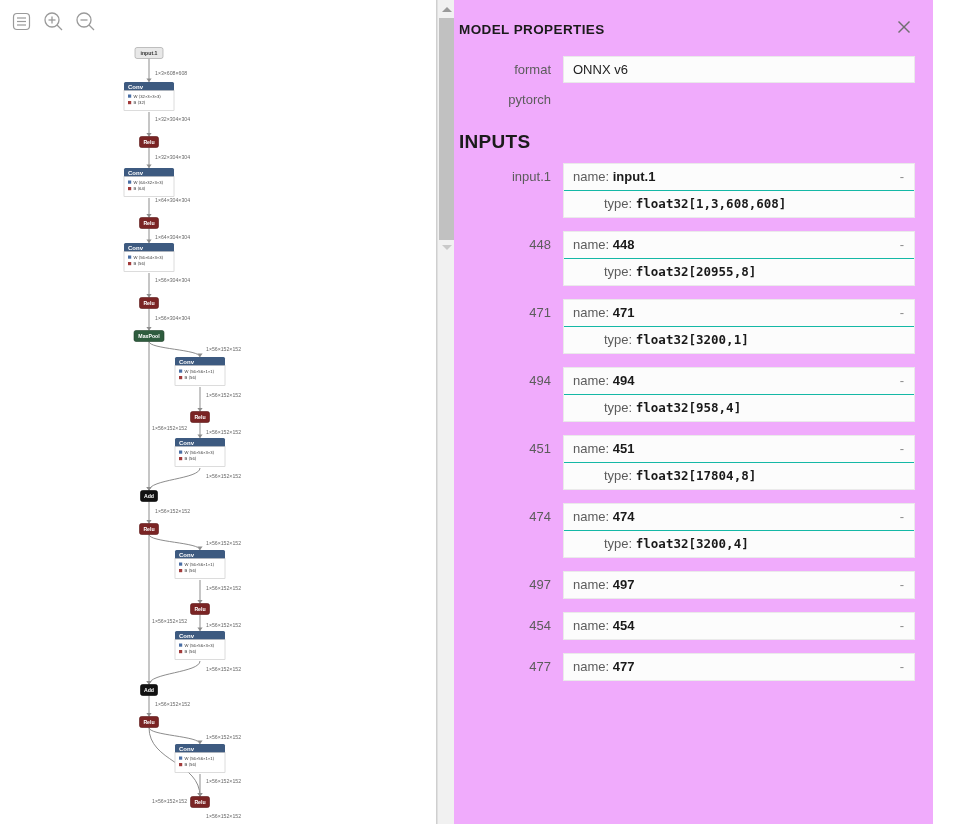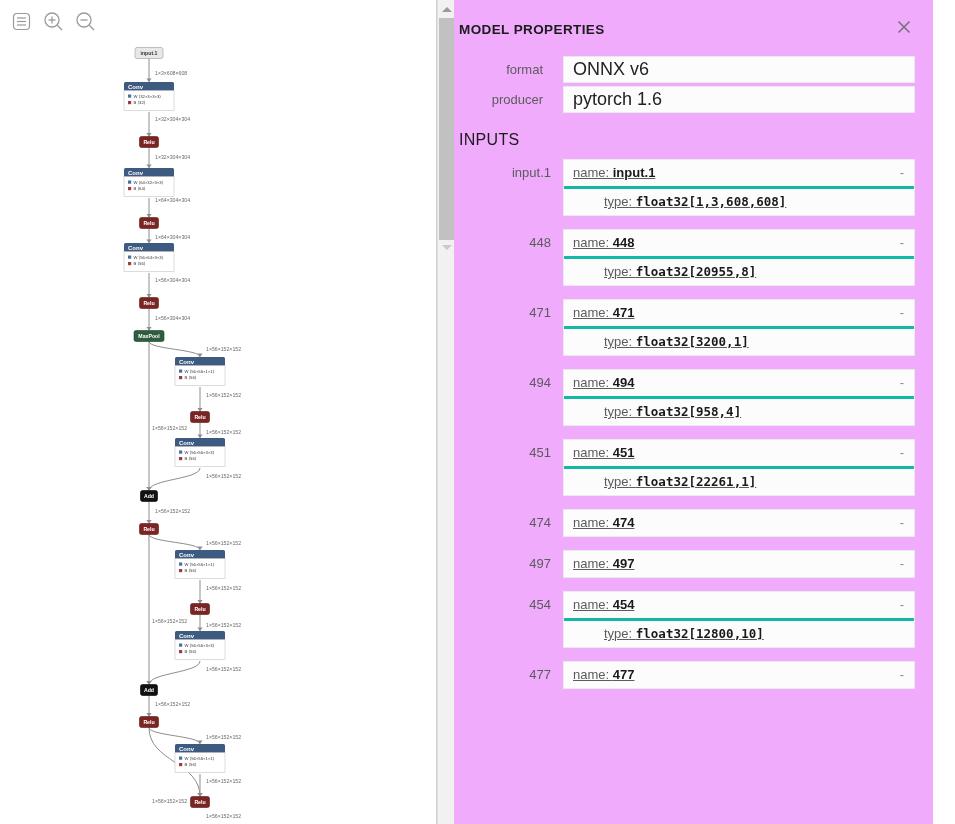--- a/index.html
+++ b/index.html
@@ -85,41 +85,41 @@
   }
   #panel-close {
     position: absolute; right: 18px; top: 16px;
     width: 22px; height: 22px;
     display: flex; align-items: center; justify-content: center;
     cursor: pointer;
   }
   #panel-body { padding: 0 18px 0 22px; }
 
   .section-title {
-    font-size: 16px; font-weight: normal; color: #1b1b1b;
+    font-size: 19px; font-weight: bold; color: #1b1b1b;
     letter-spacing: 0.3px;
     margin: 18px 0 10px 0;
   }
 
   
   .prop-row {
     display: flex; align-items: stretch;
     margin-bottom: 3px;
   }
   .prop-label {
     width: 104px; flex: 0 0 104px;
-    text-align: right; padding-right: 20px;
+    text-align: right; padding-right: 12px;
     font-size: 13px; color: #5c5c5c;
     line-height: 27px;
   }
   .prop-value {
     flex: 1;
     background: #fcfcfc;
     border: 1px solid #eaeaea;
-    font-size: 18px; color: #222;
+    font-size: 13px; color: #222;
     line-height: 25px;
     padding: 0 9px;
   }
 
   
   .arg-row {
     display: flex; align-items: flex-start;
     margin-bottom: 13px;
   }
   .arg-label {
@@ -131,23 +131,22 @@
   .arg-box {
     flex: 1;
     background: #fcfcfc;
     border: 1px solid #eaeaea;
   }
   .arg-line {
     position: relative;
     padding: 4px 9px;
     font-size: 13px; color: #5c5c5c;
     line-height: 18px;
-    text-decoration: underline;
-  }
-  .arg-line + .arg-line { border-top: 3px solid #14b8a6; padding-left: 40px; }
+  }
+  .arg-line + .arg-line { border-top: 1px solid #14b8a6; padding-left: 40px; }
   .arg-line .v-name {
     font-weight: bold; color: #1a1a1a;
   }
   .arg-line .v-type {
     font-family: "DejaVu Sans Mono", monospace;
     font-size: 12.5px; color: #1a1a1a; font-weight: bold;
   }
   .arg-expander {
     position: absolute; right: 10px; top: 4px;
     font-size: 13px; color: #8a8a8a; cursor: pointer;
@@ -406,22 +405,21 @@
       </div>
     </div>
 
     <div id="panel-body">
       <div id="properties-list">
           <div class="prop-row">
             <div class="prop-label">format</div>
             <div class="prop-value">ONNX v6</div>
           </div>
           <div class="prop-row">
-            <div class="prop-label">producer</div>
-            <div class="prop-value">pytorch 1.6</div>
+            <div class="prop-label">pytorch</div>
           </div>
         </div>
 
       <div class="section-title">INPUTS</div>
       <div id="inputs-list">
           <div class="arg-row">
             <div class="arg-label">input.1</div>
             <div class="arg-box">
               <div class="arg-line"><span>name: </span><span class="v-name">input.1</span><span class="arg-expander">-</span></div>
               <div class="arg-line"><span>type: </span><span class="v-type">float32[1,3,608,608]</span></div>
@@ -448,40 +446,40 @@
             <div class="arg-label">494</div>
             <div class="arg-box">
               <div class="arg-line"><span>name: </span><span class="v-name">494</span><span class="arg-expander">-</span></div>
               <div class="arg-line"><span>type: </span><span class="v-type">float32[958,4]</span></div>
             </div>
           </div>
           <div class="arg-row">
             <div class="arg-label">451</div>
             <div class="arg-box">
               <div class="arg-line"><span>name: </span><span class="v-name">451</span><span class="arg-expander">-</span></div>
-              <div class="arg-line"><span>type: </span><span class="v-type">float32[22261,1]</span></div>
+              <div class="arg-line"><span>type: </span><span class="v-type">float32[17804,8]</span></div>
             </div>
           </div>
           <div class="arg-row">
             <div class="arg-label">474</div>
             <div class="arg-box">
               <div class="arg-line"><span>name: </span><span class="v-name">474</span><span class="arg-expander">-</span></div>
+              <div class="arg-line"><span>type: </span><span class="v-type">float32[3200,4]</span></div>
             </div>
           </div>
           <div class="arg-row">
             <div class="arg-label">497</div>
             <div class="arg-box">
               <div class="arg-line"><span>name: </span><span class="v-name">497</span><span class="arg-expander">-</span></div>
             </div>
           </div>
           <div class="arg-row">
             <div class="arg-label">454</div>
             <div class="arg-box">
               <div class="arg-line"><span>name: </span><span class="v-name">454</span><span class="arg-expander">-</span></div>
-              <div class="arg-line"><span>type: </span><span class="v-type">float32[12800,10]</span></div>
             </div>
           </div>
           <div class="arg-row">
             <div class="arg-label">477</div>
             <div class="arg-box">
               <div class="arg-line"><span>name: </span><span class="v-name">477</span><span class="arg-expander">-</span></div>
             </div>
           </div>
         </div>
     </div>

